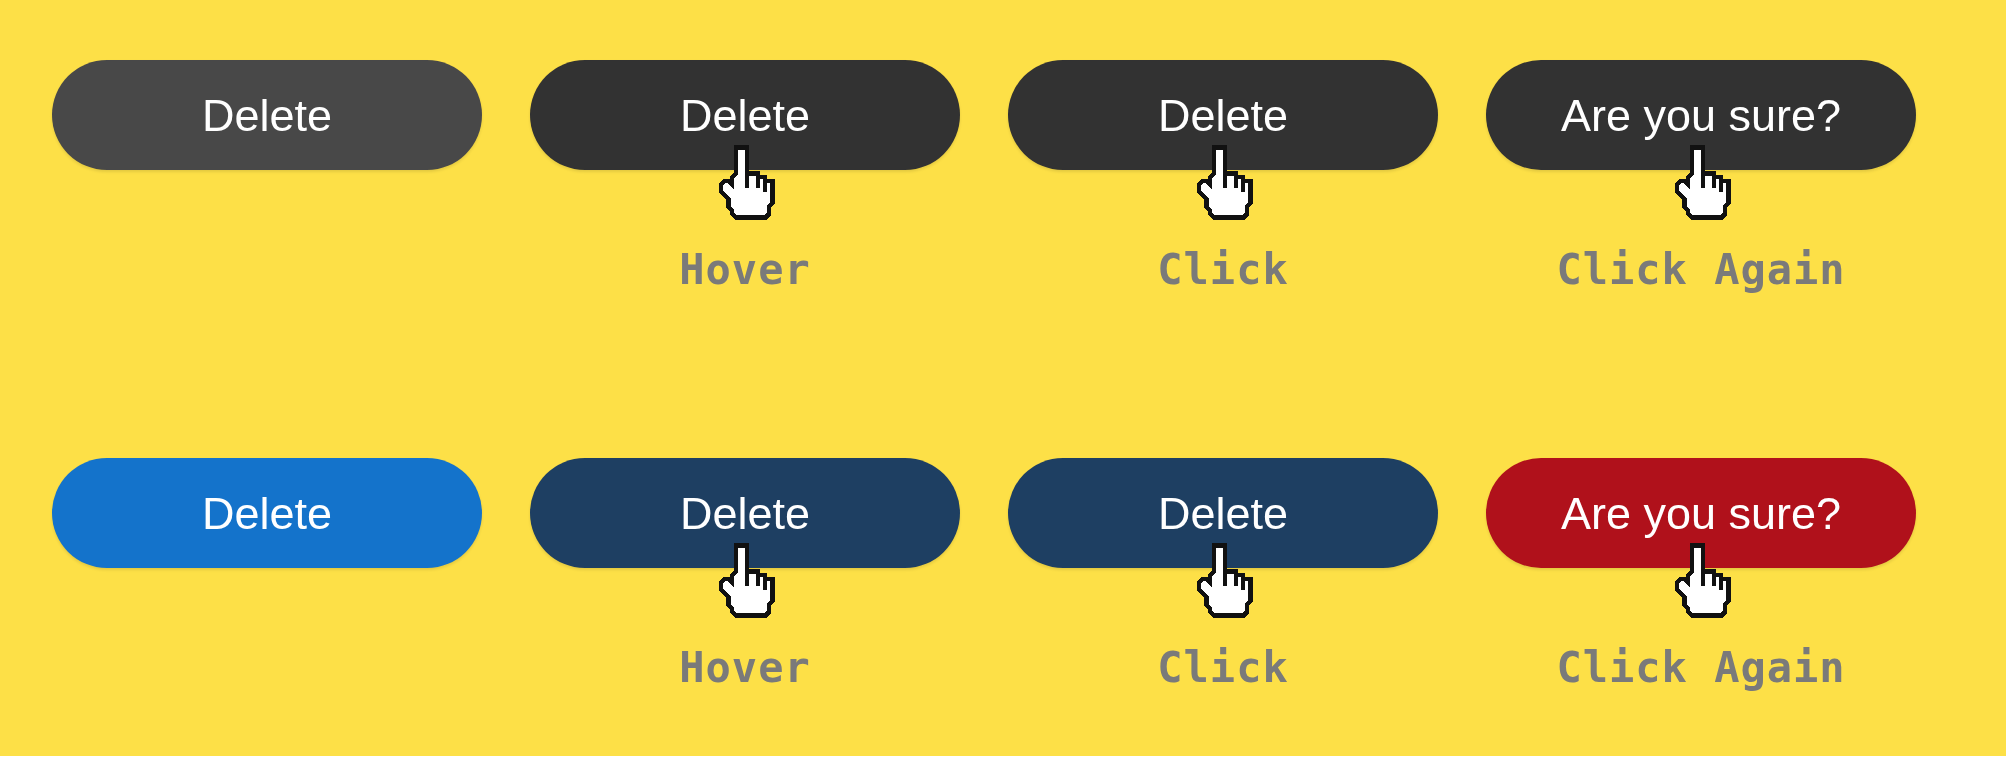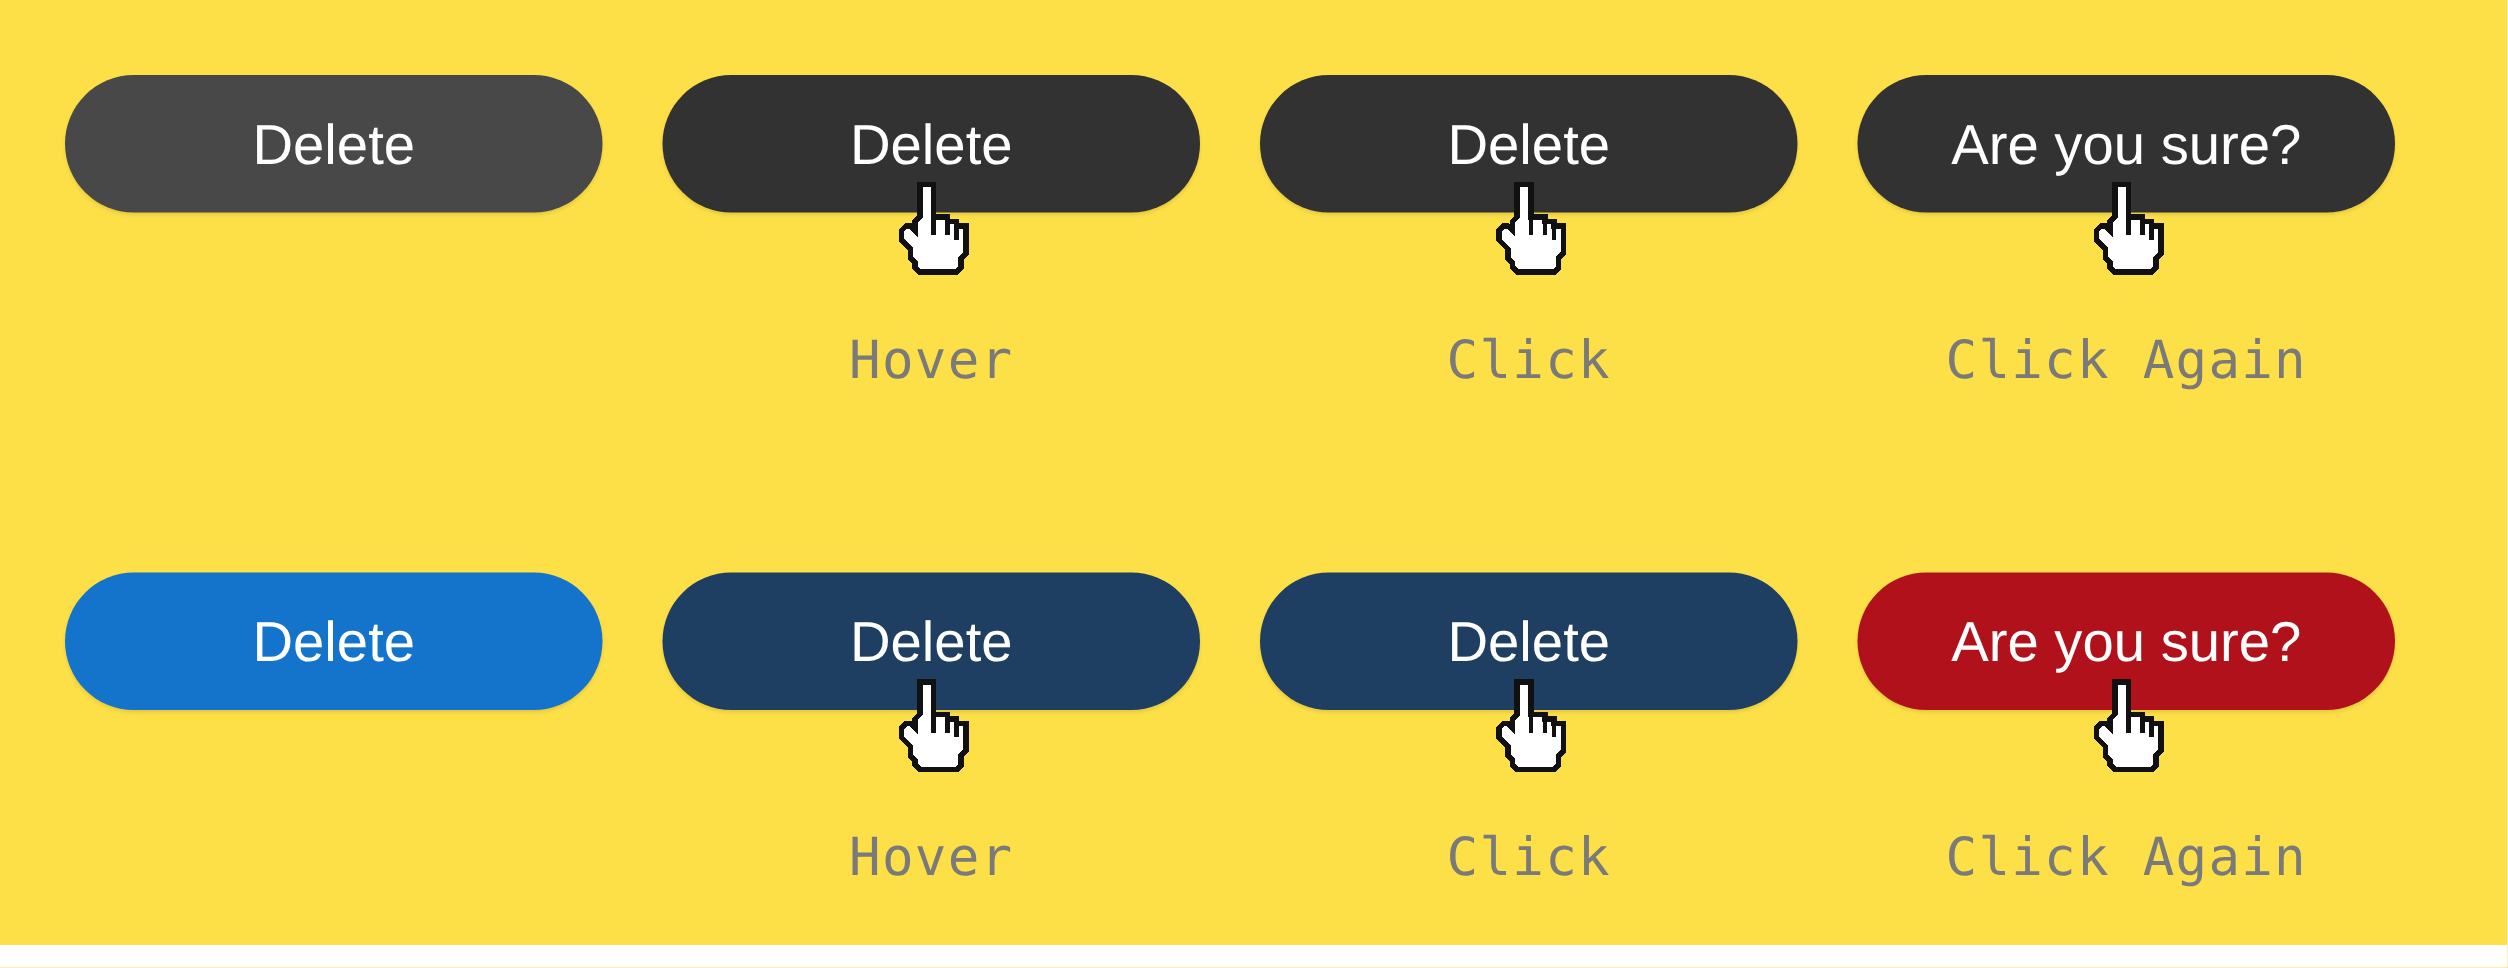--- a/index.html
+++ b/index.html
@@ -46,26 +46,27 @@
   }
   .cursor {
     width: 70px;
     height: 81px;
     margin-top: -26px;
     position: relative;
     z-index: 2;
     display: block;
   }
   .state {
-    margin-top: 38px;
+    margin-top: 20px;
     font-family: "DejaVu Sans Mono", monospace;
     font-size: 42px;
     letter-spacing: 1px;
     color: #7a7a7a;
     white-space: nowrap;
+    font-weight: bold;
   }
 </style>
 </head>
 <body style="background: rgb(255, 255, 255);">
 
 <svg width="0" height="0" style="position:absolute" aria-hidden="true">
   <defs>
     <g id="hand-cursor" shape-rendering="crispEdges">
       <path d="M7,1 L10,1 L10,8 L13,8 L13,9 L15,9 L15,10 L17,10 L17,16 L16,17 L16,19 L15,20 L7,20 L6,19 L6,18 L5,17 L5,15 L4,14 L3,13 L3,11 L4,10 L5,10 L6,11 L6,9 L7,8 Z" fill="#ffffff" stroke="#111111" stroke-width="1.2" stroke-linejoin="miter"></path>
       <path d="M10,8 L10,12 M13,9 L13,12 M15,10 L15,13" fill="none" stroke="#111111" stroke-width="1"></path>

